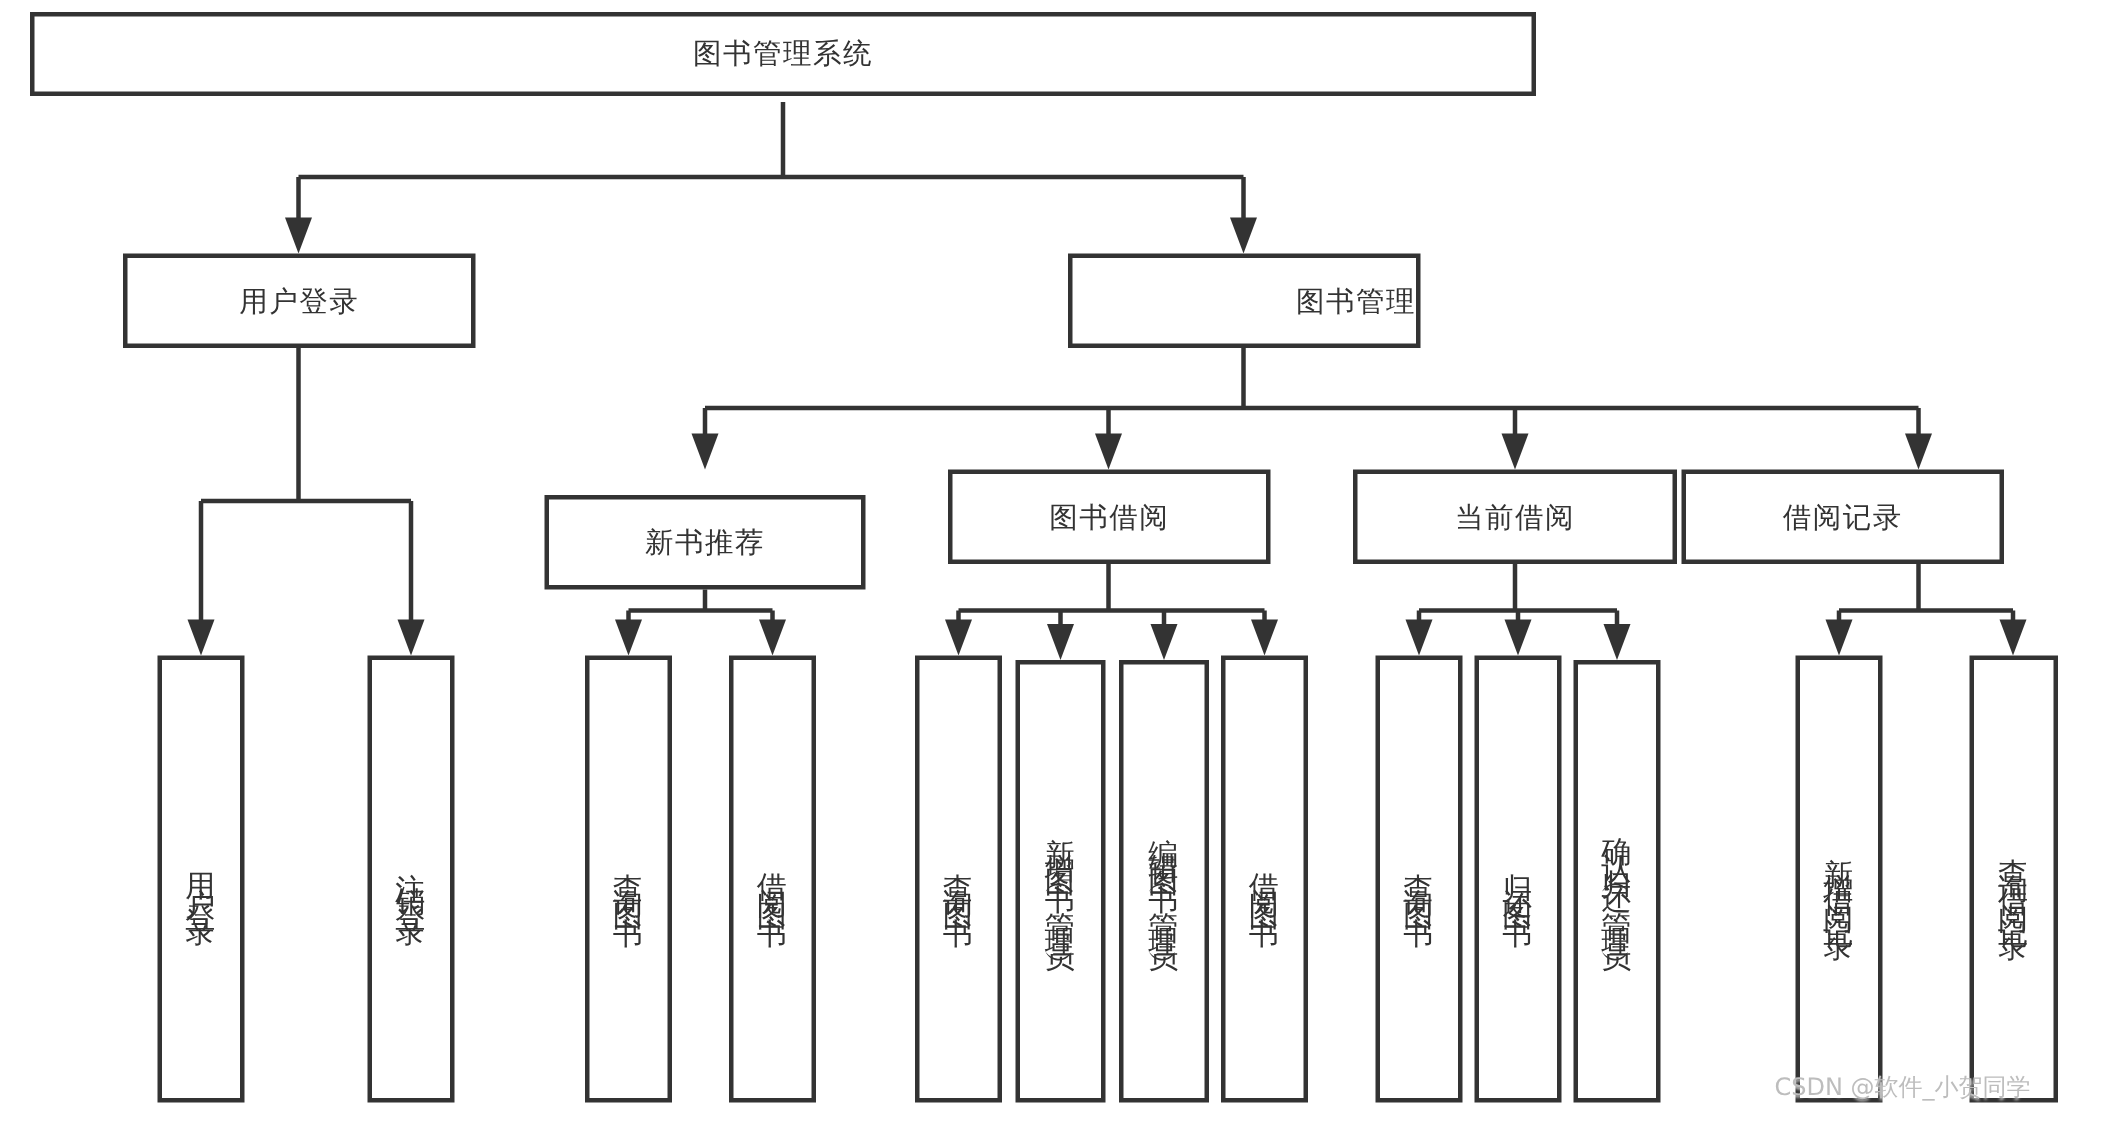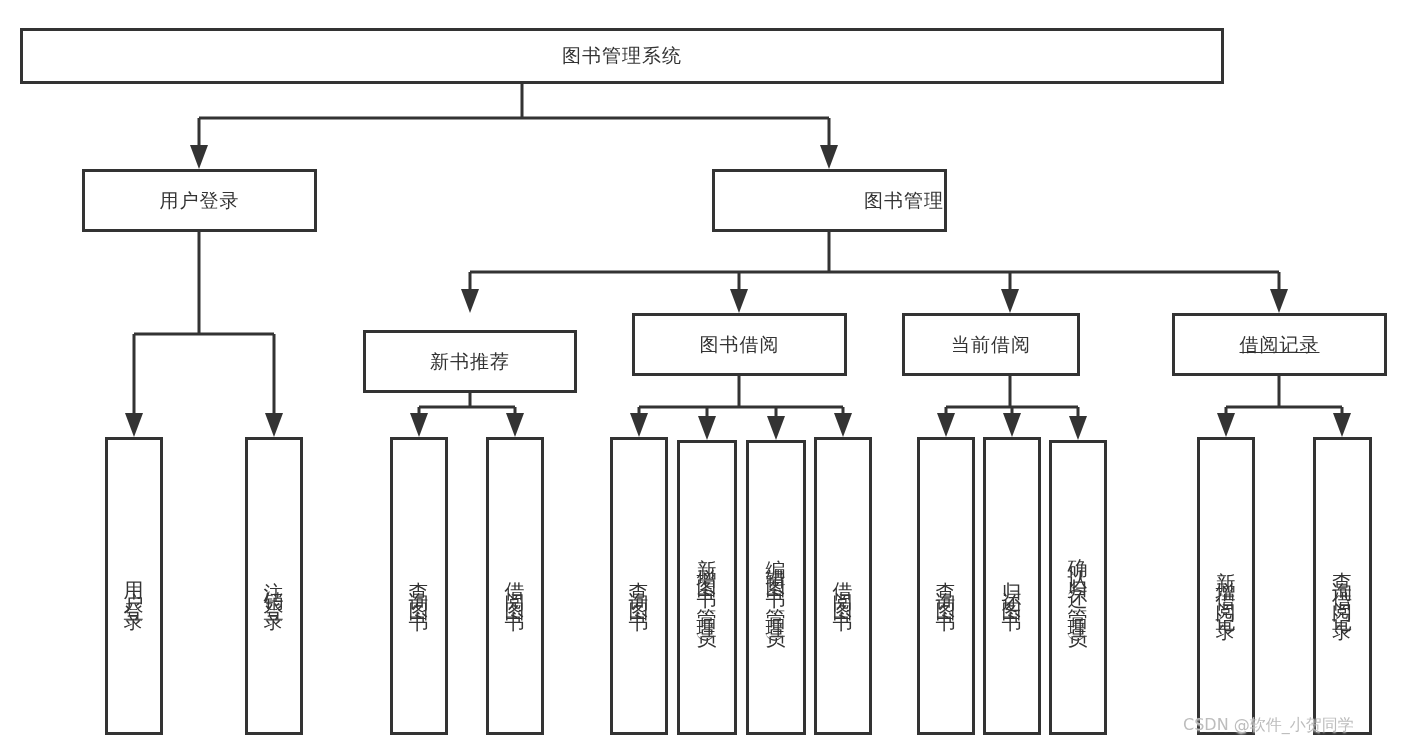--- a/index.html
+++ b/index.html
@@ -83,41 +83,41 @@
     <path d="M1010 376 V407 M946 407 H1078 M946 407 V419 M1012 407 V419 M1078 407 V422"></path>
     <polygon points="937,413 955,413 946,437"></polygon>
     <polygon points="1003,413 1021,413 1012,437"></polygon>
     <polygon points="1069,416 1087,416 1078,440"></polygon>
 
     <path d="M1279 376 V407 M1226 407 H1342 M1226 407 V419 M1342 407 V419"></path>
     <polygon points="1217,413 1235,413 1226,437"></polygon>
     <polygon points="1333,413 1351,413 1342,437"></polygon>
   </svg>
 
-  <div class="box h-box" style="left:20px;top:28px;width:1204px;height:56px;">
+  <div class="box h-box" style="left:20px;top:8px;width:1004px;height:56px;">
     <span>图书管理系统</span>
   </div>
 
   <div class="box h-box" style="left:82px;top:169px;width:235px;height:63px;">
     <span>用户登录</span>
   </div>
   <div class="box h-box" style="left:712px;top:169px;width:235px;height:63px;justify-content:flex-end;">
     <span>图书管理</span>
   </div>
 
   <div class="box h-box" style="left:363px;top:313px;width:214px;height:63px;margin-top:17px;">
     <span>新书推荐</span>
   </div>
   <div class="box h-box" style="left:632px;top:313px;width:215px;height:63px;align-items:center;">
     <span>图书借阅</span>
   </div>
-  <div class="box h-box" style="left:902px;top:313px;width:178px;height:63px;">
+  <div class="box h-box" style="left:902px;top:313px;width:216px;height:63px;">
     <span>当前借阅</span>
   </div>
-  <div class="box h-box" style="left:1172px;top:313px;width:215px;height:63px;text-decoration:underline;">
+  <div class="box h-box" style="left:1121px;top:313px;width:215px;height:63px;">
     <span>借阅记录</span>
   </div>
 
   <div class="box v-box" style="left:105px;top:437px;width:58px;height:298px;">
     <span class="v-label">用户登录</span>
   </div>
   <div class="box v-box" style="left:245px;top:437px;width:58px;height:298px;">
     <span class="v-label">注销登录</span>
   </div>
 

